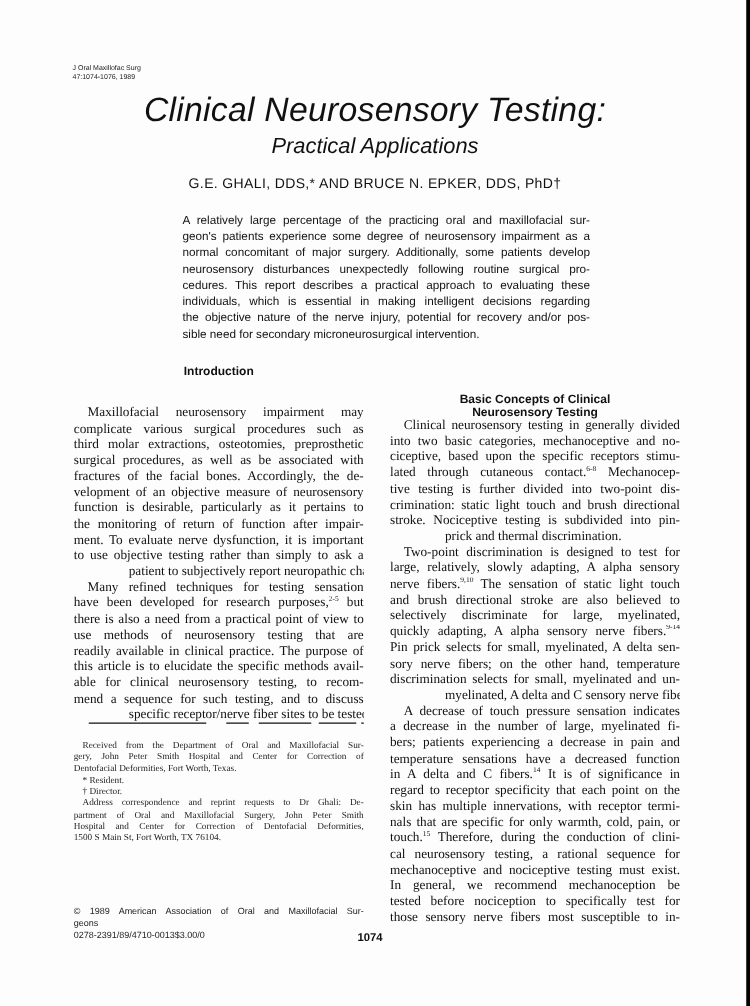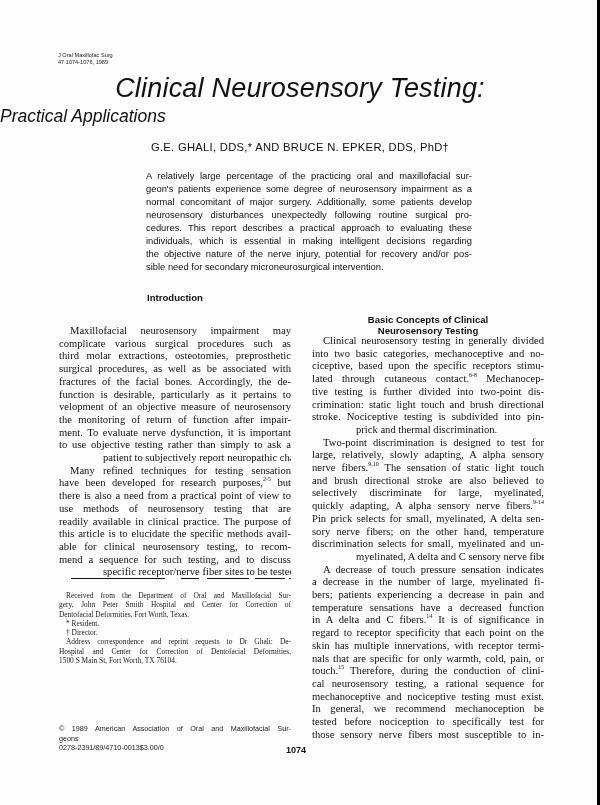--- a/index.html
+++ b/index.html
@@ -11,21 +11,21 @@
   .citation {
     position: absolute; left: 58px; top: 52px;
     font-family: "Liberation Sans", sans-serif; font-size: 5.6px; line-height: 7px; color: #222;
   }
   .title {
     position: absolute; left: 0; width: 600px; top: 72px; text-align: center;
     font-family: "Liberation Sans", sans-serif; font-style: italic; font-size: 27px; line-height: 32px;
     color: #111; letter-spacing: 0.2px;
   }
   .subtitle {
-    position: absolute; left: 0; width: 600px; top: 105px; text-align: left;
+    position: absolute; left: 0; width: 600px; top: 105px; text-align: center;
     font-family: "Liberation Sans", sans-serif; font-style: italic; font-size: 17.5px; line-height: 22px; color: #111;
   }
   .authors {
     position: absolute; left: 0; width: 600px; top: 140px; text-align: center;
     font-family: "Liberation Sans", sans-serif; font-size: 11.2px; line-height: 14px; color: #111;
     letter-spacing: 0.3px;
   }
   .abstract {
     position: absolute; left: 146px; width: 326px; top: 169px;
     font-family: "Liberation Sans", sans-serif; font-size: 9.4px; line-height: 13px; color: #111;
@@ -93,22 +93,22 @@
 </div>
 
 <div class="heading" style="left:59px; top:292px;">Introduction</div>
 
 <div class="body-lines" style="left:59px; top:325px;">
   <span class="indent">Maxillofacial neurosensory impairment may</span>
   <span>complicate various surgical procedures such as</span>
   <span>third molar extractions, osteotomies, preprosthetic</span>
   <span>surgical procedures, as well as be associated with</span>
   <span>fractures of the facial bones. Accordingly, the de-</span>
+  <span>velopment of an objective measure of neurosensory</span>
   <span>function is desirable, particularly as it pertains to</span>
-  <span>velopment of an objective measure of neurosensory</span>
   <span>the monitoring of return of function after impair-</span>
   <span>ment. To evaluate nerve dysfunction, it is important</span>
   <span>to use objective testing rather than simply to ask a</span>
   <span class="last"><span style="display:inline">patient to subjectively report neuropathic changes.</span><sup>1</sup></span>
   <span class="indent">Many refined techniques for testing sensation</span>
   <span><span style="display:inline">have been developed for research purposes,</span><sup>2-5</sup><span style="display:inline"> but</span></span>
   <span>there is also a need from a practical point of view to</span>
   <span>use methods of neurosensory testing that are</span>
   <span>readily available in clinical practice. The purpose of</span>
   <span>this article is to elucidate the specific methods avail-</span>
@@ -125,20 +125,21 @@
   <i style="left:218px; width:2px;"></i>
 </div>
 
 <div class="footnotes">
   <span class="indent">Received from the Department of Oral and Maxillofacial Sur-</span>
   <span>gery, John Peter Smith Hospital and Center for Correction of</span>
   <span class="last">Dentofacial Deformities, Fort Worth, Texas.</span>
   <span class="indent last">* Resident.</span>
   <span class="indent last">† Director.</span>
   <span class="indent">Address correspondence and reprint requests to Dr Ghali: De-</span>
+  <span>partment of Oral and Maxillofacial Surgery, John Peter Smith</span>
   <span>Hospital and Center for Correction of Dentofacial Deformities,</span>
   <span class="last">1500 S Main St, Fort Worth, TX 76104.</span>
 </div>
 
 <div class="copyright">
   <span class="just">© 1989 American Association of Oral and Maxillofacial Sur-</span>
   <span>geons</span>
   <span>0278-2391/89/4710-0013$3.00/0</span>
 </div>
 

